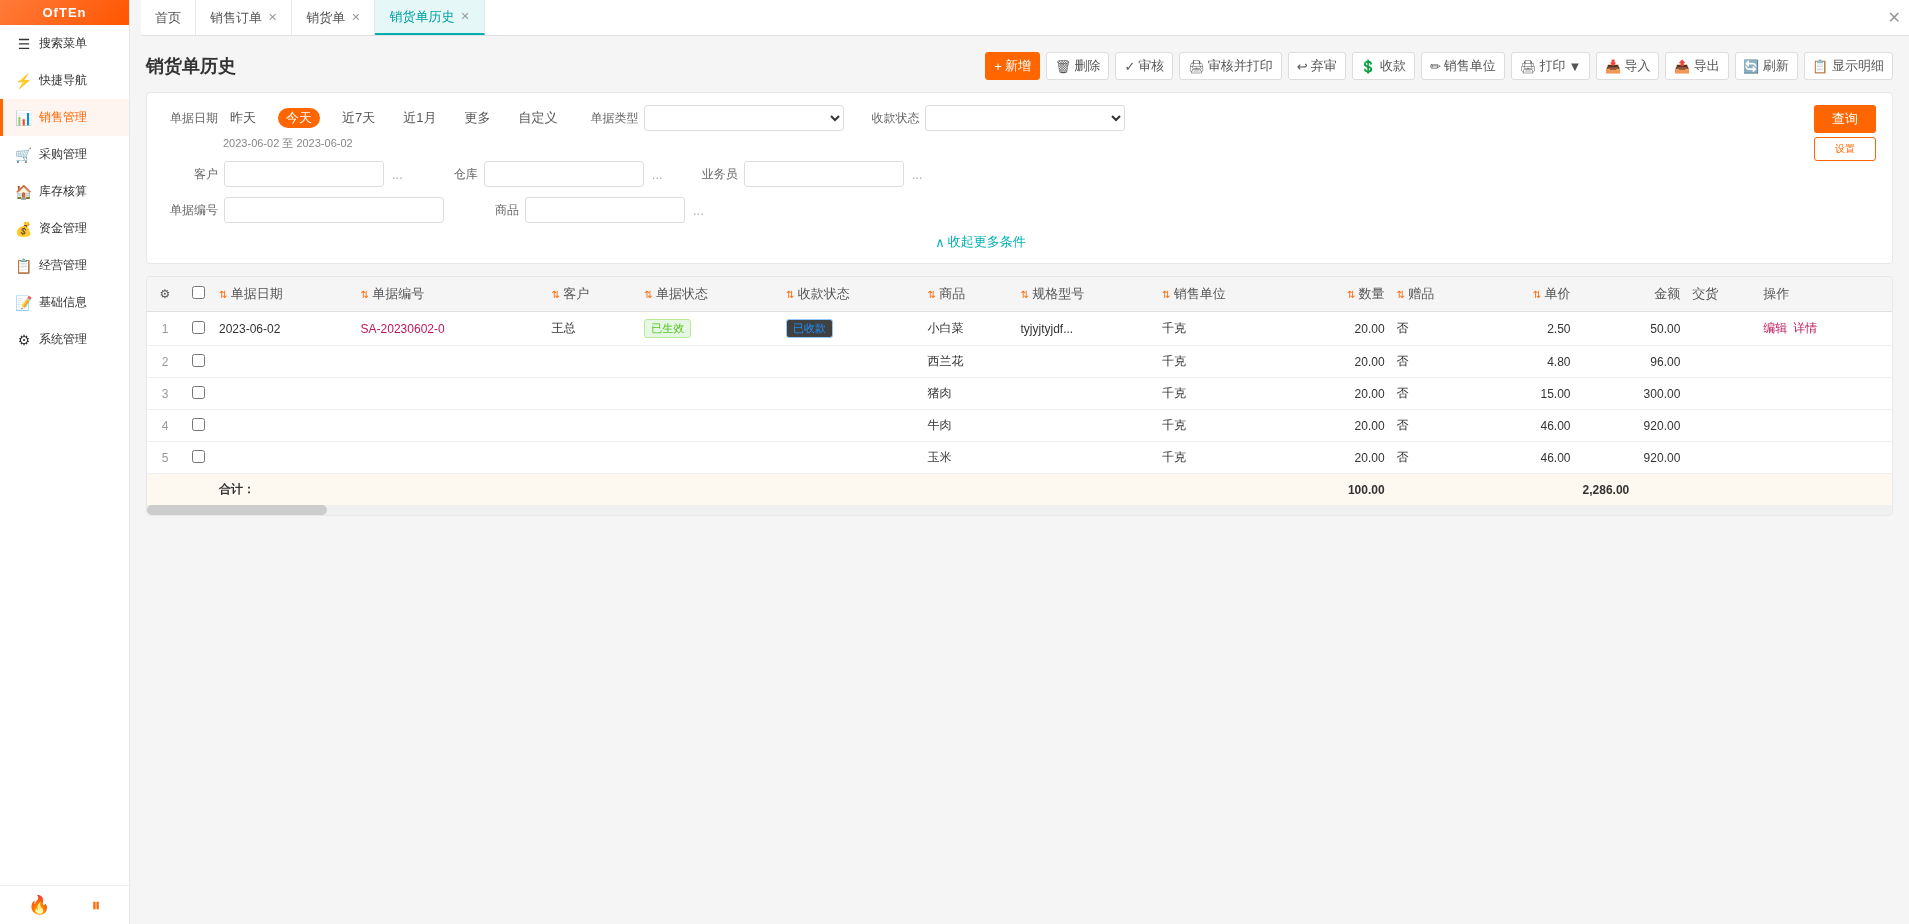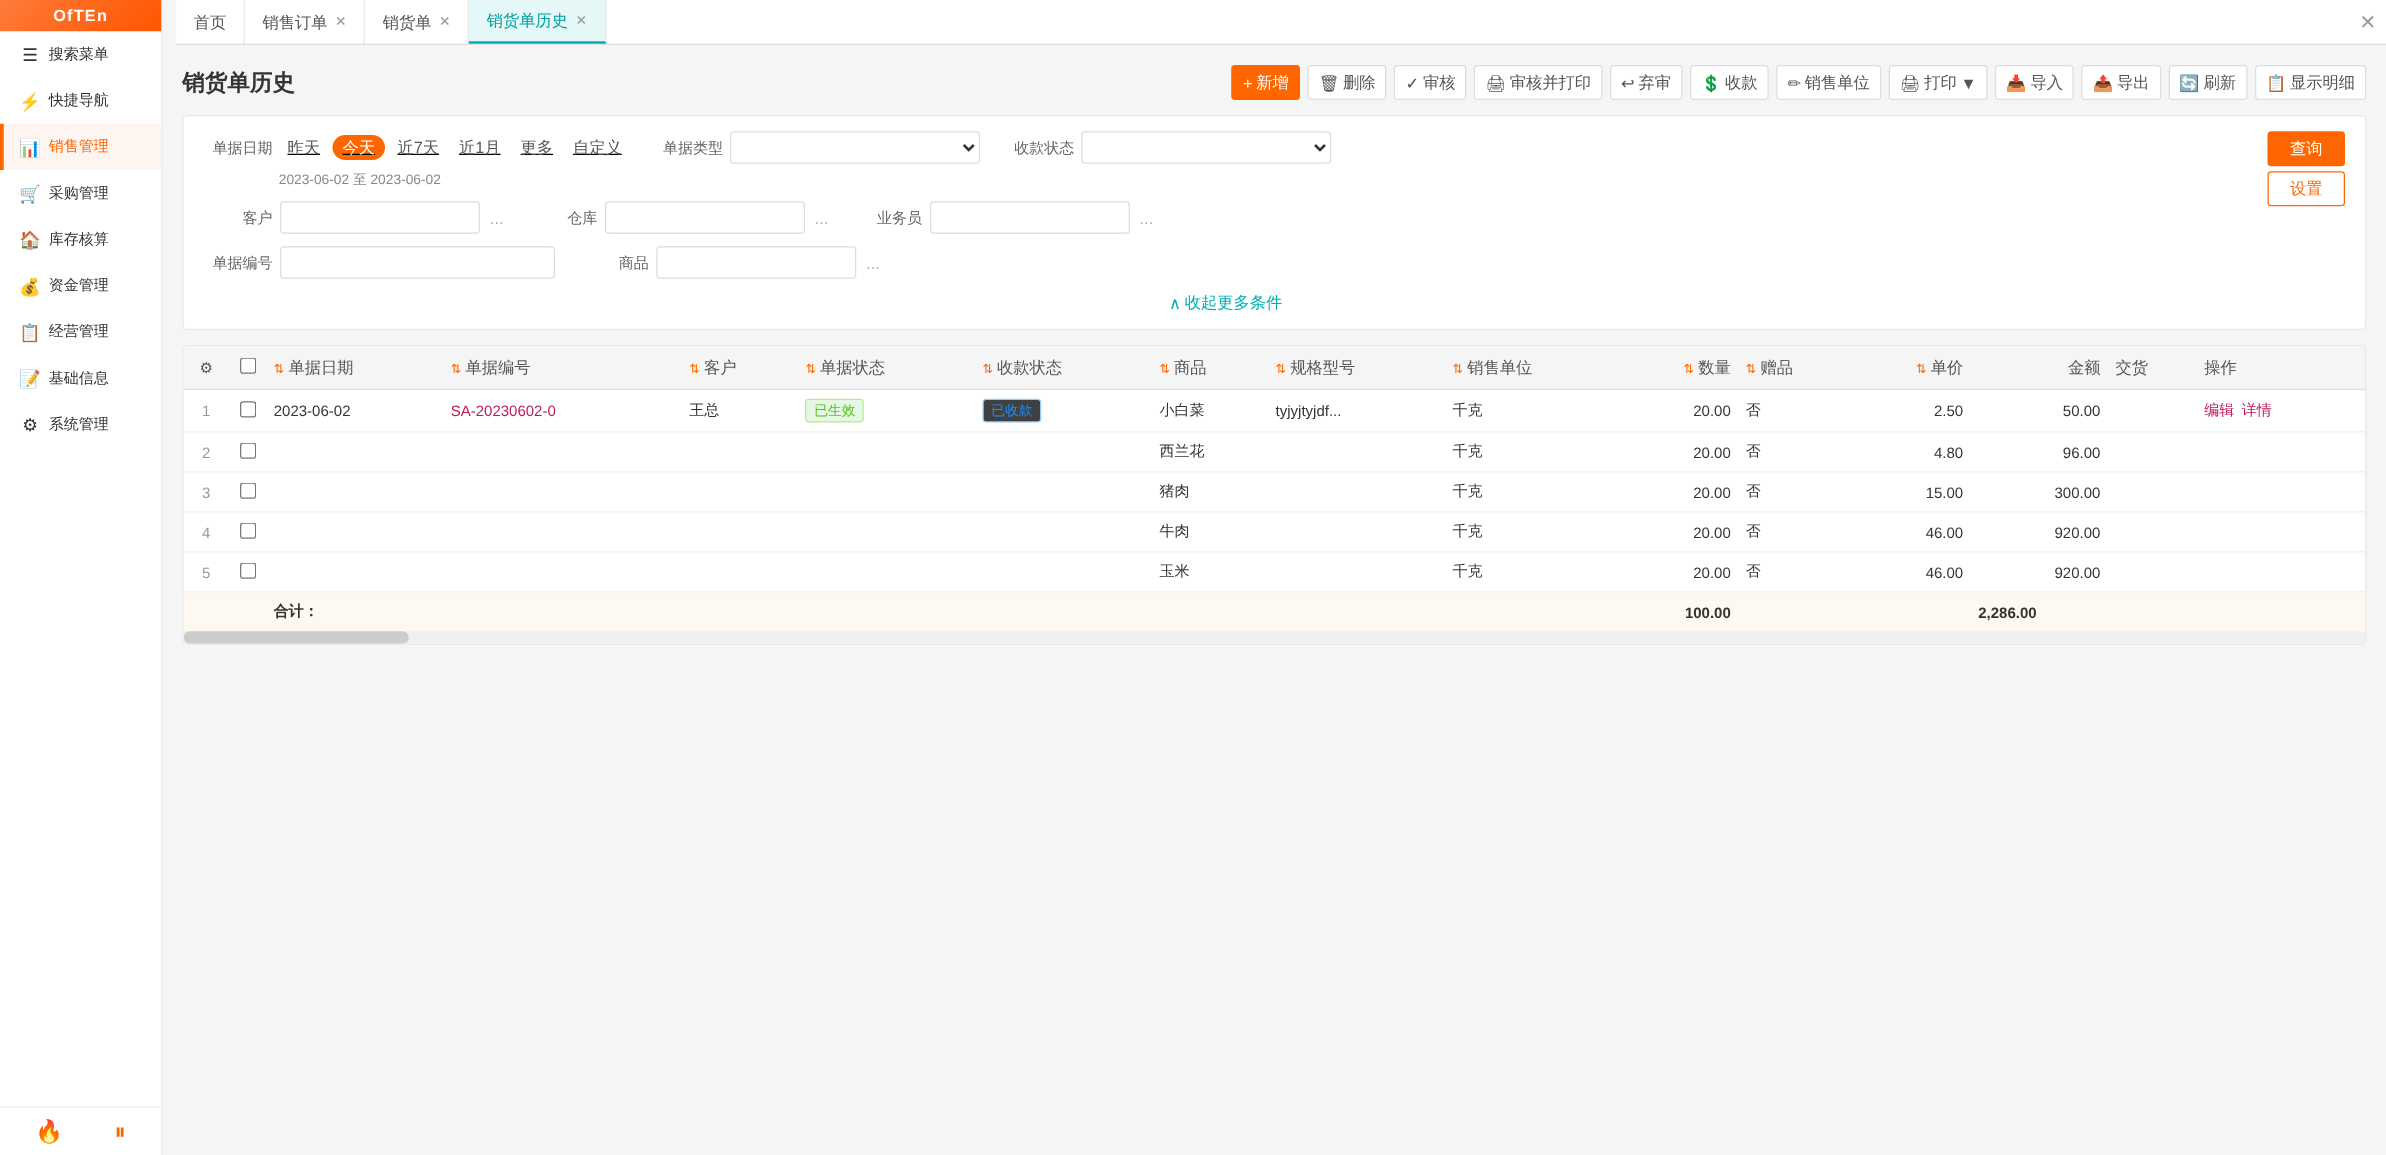--- a/index.html
+++ b/index.html
@@ -186,23 +186,22 @@
       font-size: 12px;
       color: #333;
       outline: none;
       width: 200px;
       background: #fff;
     }
     .filter-dots { color: #aaa; cursor: pointer; margin-left: 2px; }
     .date-quick {
       display: flex;
       align-items: center;
-      gap: 4px;
-      font-size: 12px;
-      text-decoration: underline;
+      gap: 16px;
+      font-size: 12px;
     }
     .date-quick-btn {
       padding: 1px 6px;
       border-radius: 3px;
       cursor: pointer;
       color: #555;
     }
     .date-quick-btn.active {
       background: #ff6600;
       color: #fff;
@@ -346,21 +345,21 @@
       cursor: pointer;
       font-size: 13px;
     }
     .set-btn {
       background: #fff;
       color: #ff6600;
       border: 1px solid #ff6600;
       border-radius: 3px;
       padding: 4px 16px;
       cursor: pointer;
-      font-size: 13px;
+      font-size: 10px;
     }
     .filter-right-actions {
       display: flex;
       flex-direction: column;
       gap: 4px;
       margin-left: auto;
       align-self: flex-start;
     }
   </style>
 </head>

